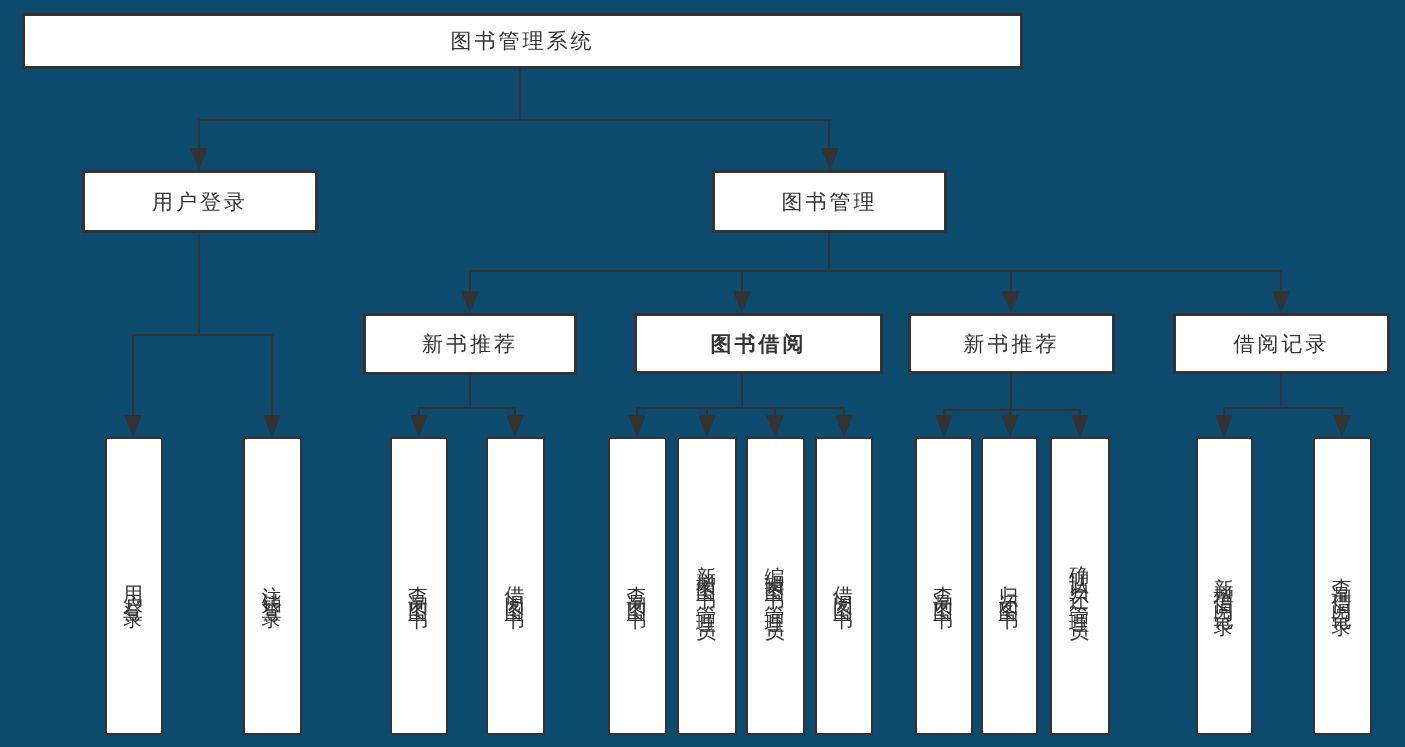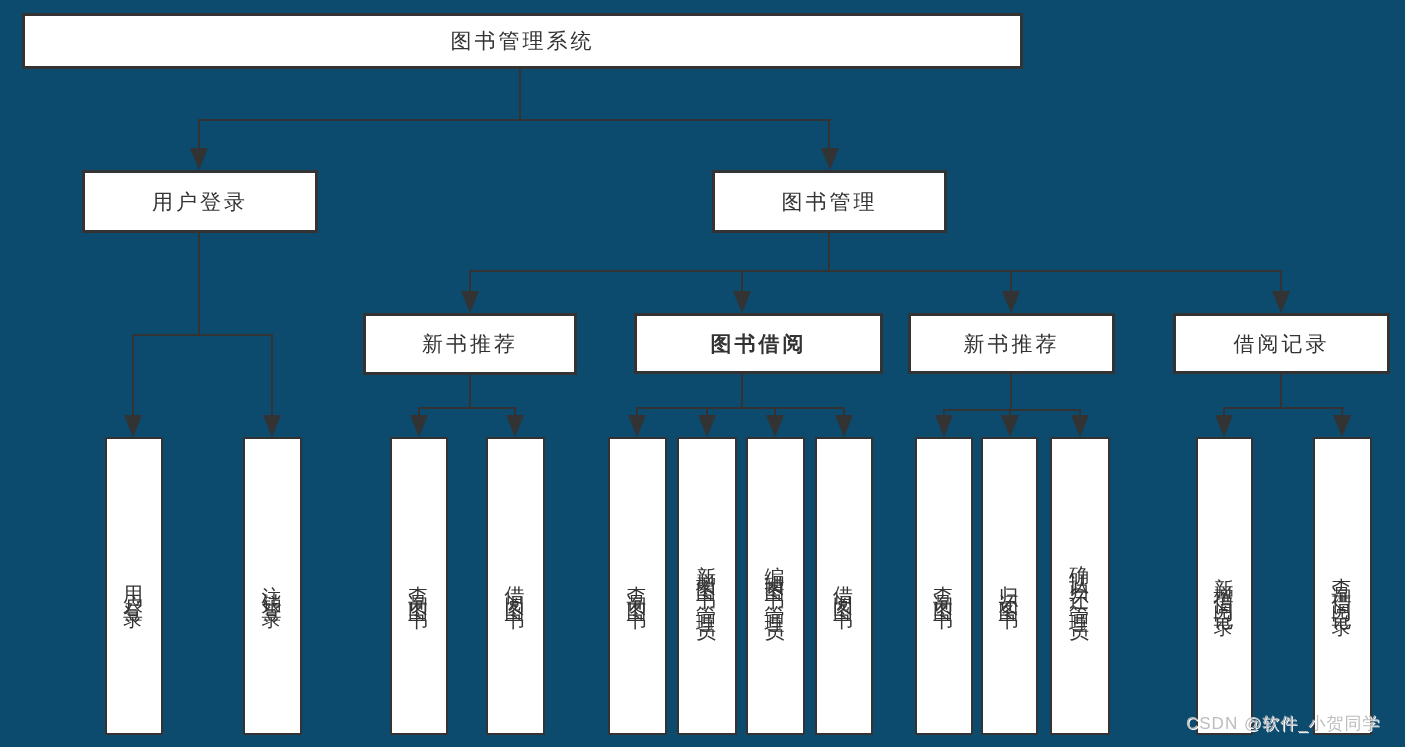--- a/index.html
+++ b/index.html
@@ -192,15 +192,14 @@
     <span>确认归还（管理员）</span>
   </div>
 
   <div class="leaf" style="left:1196px; width:57px;">
     <span>新增借阅记录</span>
   </div>
   <div class="leaf" style="left:1313px; width:59px;">
     <span>查询借阅记录</span>
   </div>
 
-  <div id="watermark">CSDN @软件_小贺同学</div>
 
 </div>
 
 </body></html>

